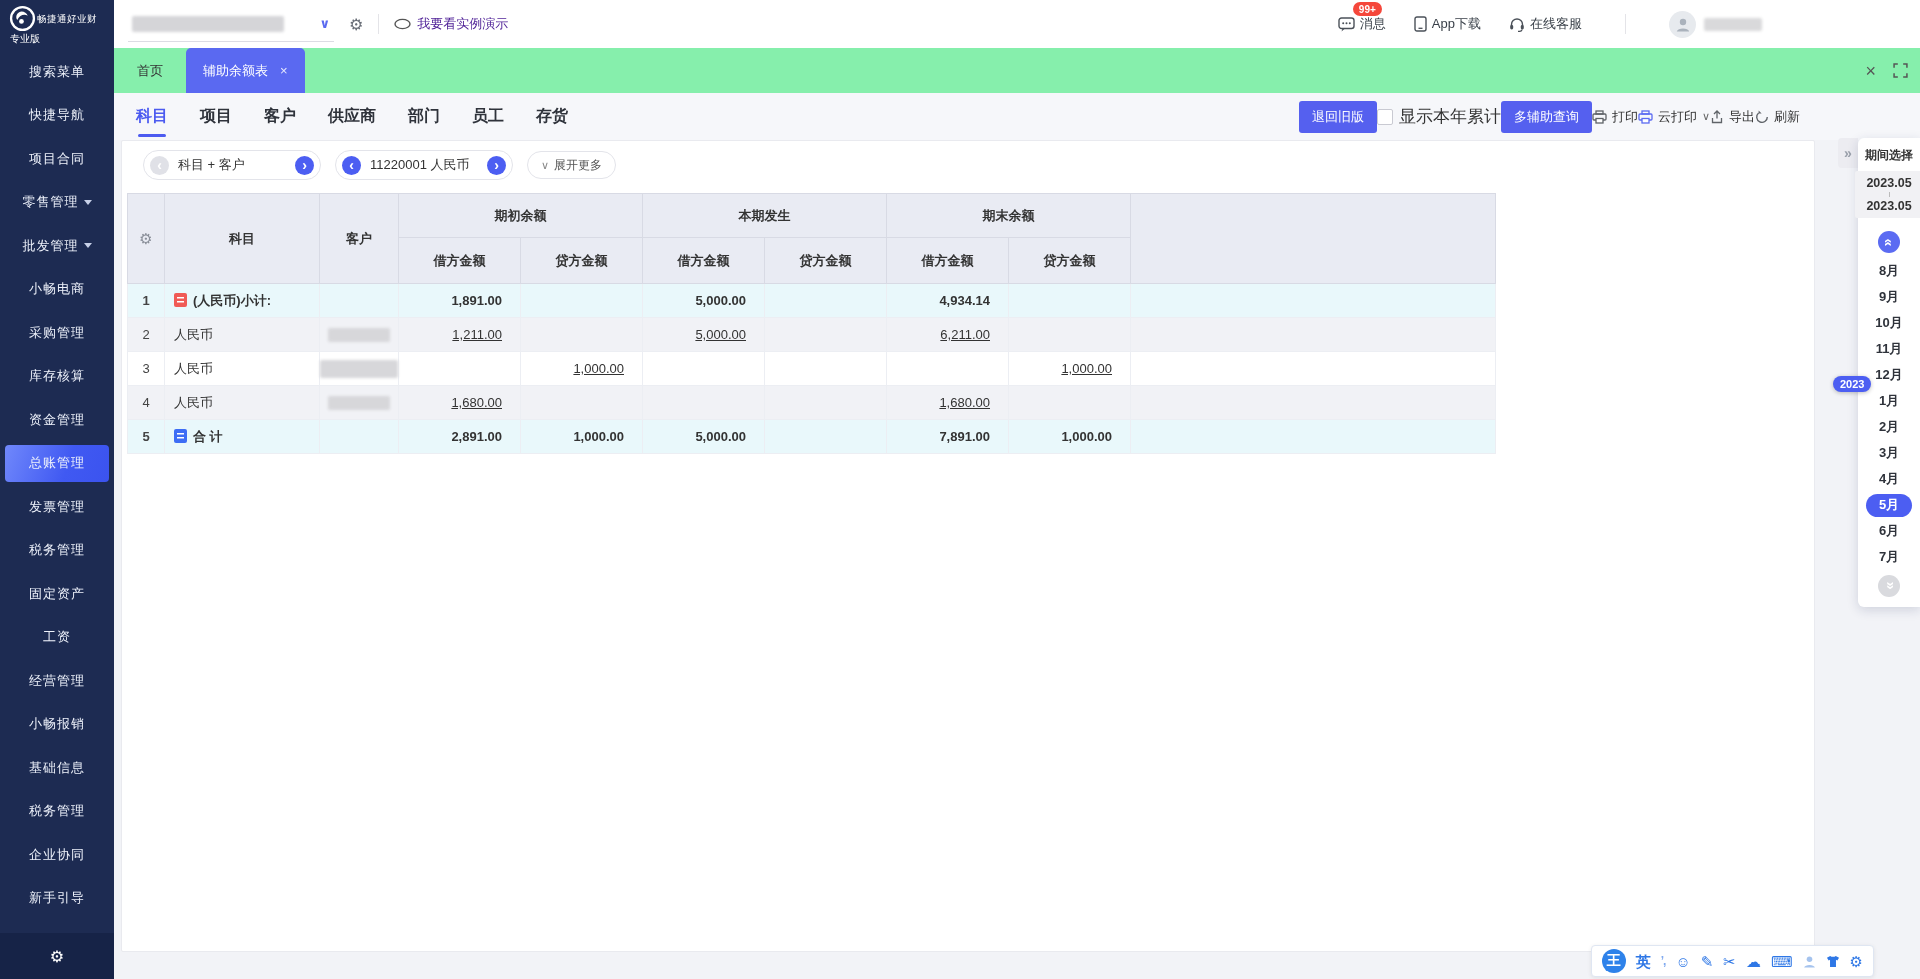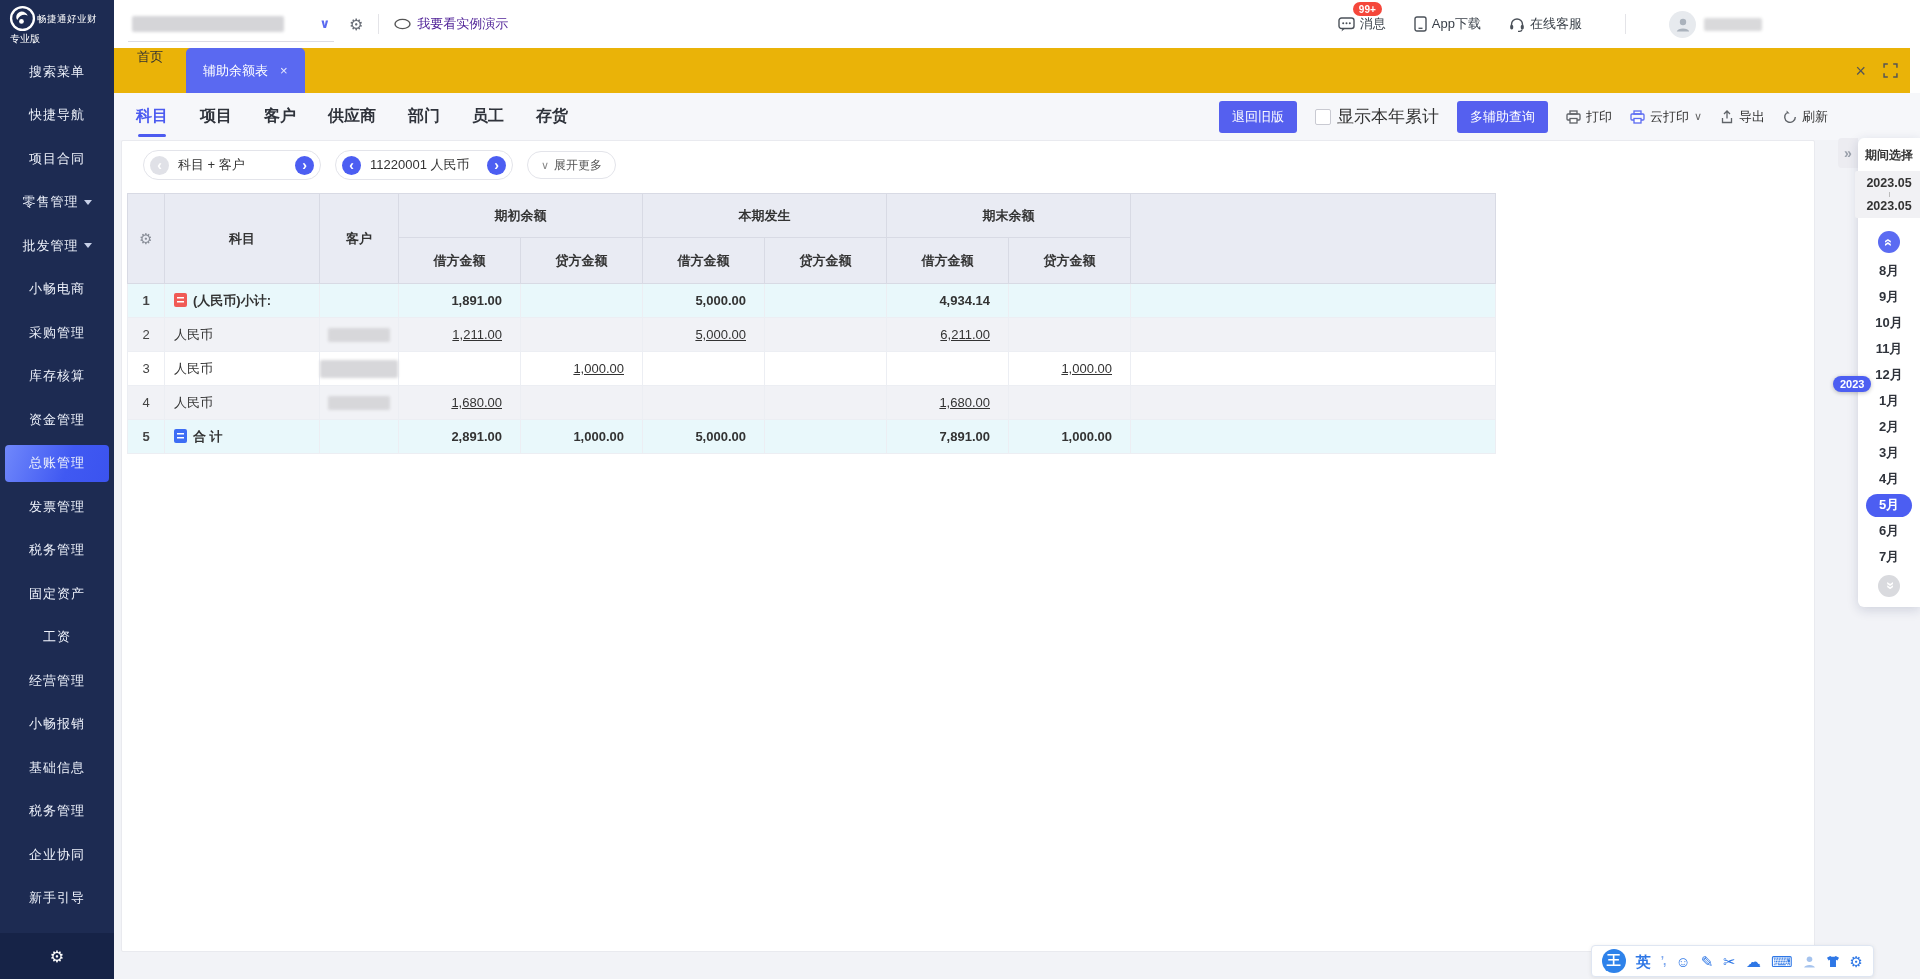--- a/index.html
+++ b/index.html
@@ -32,37 +32,37 @@
   .demo{display:flex;align-items:center;gap:6px;font-size:13px;color:#4c1d95;cursor:pointer}
   .tb-right{margin-left:auto;display:flex;align-items:center;gap:28px;padding-right:158px}
   .tb-item{display:flex;align-items:center;gap:5px;font-size:13px;color:#394049;position:relative;cursor:pointer}
   .badge{position:absolute;top:-13px;left:15px;background:#f5473b;color:#fff;font-size:10px;font-weight:bold;
          padding:1.5px 6px;border-radius:9px;white-space:nowrap}
   .avatar{width:27px;height:27px;border-radius:50%;background:#e7eaee;display:flex;align-items:center;
           justify-content:center;overflow:hidden}
   .user{display:flex;align-items:center;gap:8px}
   .name-blur{width:58px;height:13px;background:#d9d9db;border-radius:2px;filter:blur(1.5px)}
   
-  .tabrow{position:absolute;left:114px;top:48px;right:10px;height:45px;background:#eab308;display:flex;
-          z-index:4}
+  .tabrow{position:absolute;left:114px;top:48px;right:0;height:45px;background:#86efac;display:flex;
+          align-items:center;z-index:4}
   .tab-home{padding:0 23px;font-size:13px;color:#333;cursor:pointer}
   .tab-active{height:45px;display:flex;align-items:center;gap:12px;padding:0 17px;background:#5a69f1;
               color:#fff;font-size:13px;border-radius:5px 5px 0 0;cursor:pointer}
   .tab-close{font-size:13px;opacity:.85;cursor:pointer}
   .tr-right{margin-left:auto;display:flex;align-items:center;gap:17px;padding-right:12px;color:#555}
   .x-icon{font-size:18px;line-height:1;cursor:pointer}
   
   .main-bg{position:absolute;left:114px;top:93px;right:0;bottom:0;background:#f2f3f7}
   .subheader{position:absolute;left:0;top:0;right:0;height:47px;display:flex;align-items:center;background:#f6f7fa}
   .subtabs{display:flex;gap:30px;padding-left:21px;align-items:center}
   .subtab{font-size:16px;font-weight:bold;color:#2f333b;position:relative;cursor:pointer;padding:2px 1px}
   .subtab.active{color:#4c5bf0}
   .subtab.active::after{content:"";position:absolute;left:50%;transform:translateX(-50%);bottom:-8px;
                         width:28px;height:3px;border-radius:2px;background:#4c5bf0}
-  .sh-right{margin-left:auto;display:flex;align-items:center;gap:18px;padding-right:92px}
+  .sh-right{margin-left:auto;display:flex;align-items:center;padding-right:120px}
   .btn-blue{background:#5560ef;color:#fff;font-size:13px;padding:7px 13px;border-radius:3px;cursor:pointer;border:none}
   .chk-wrap{display:flex;align-items:center;cursor:pointer}
   .chk{width:14px;height:14px;border:1px solid #c9cad2;border-radius:2px;background:#fff}
   .chk-label{font-size:17px;color:#333;margin-left:6px}
   .action{display:flex;align-items:center;gap:5px;font-size:13px;color:#333;cursor:pointer}
   .action .sm-caret{font-size:11px;color:#666}
   
   .card{position:absolute;left:7px;top:47px;width:1694px;height:812px;background:#fff;
         border:1px solid #e9eaef;border-radius:2px;box-sizing:border-box}
   .pills{display:flex;gap:14px;padding:9px 0 0 21px;align-items:center}

